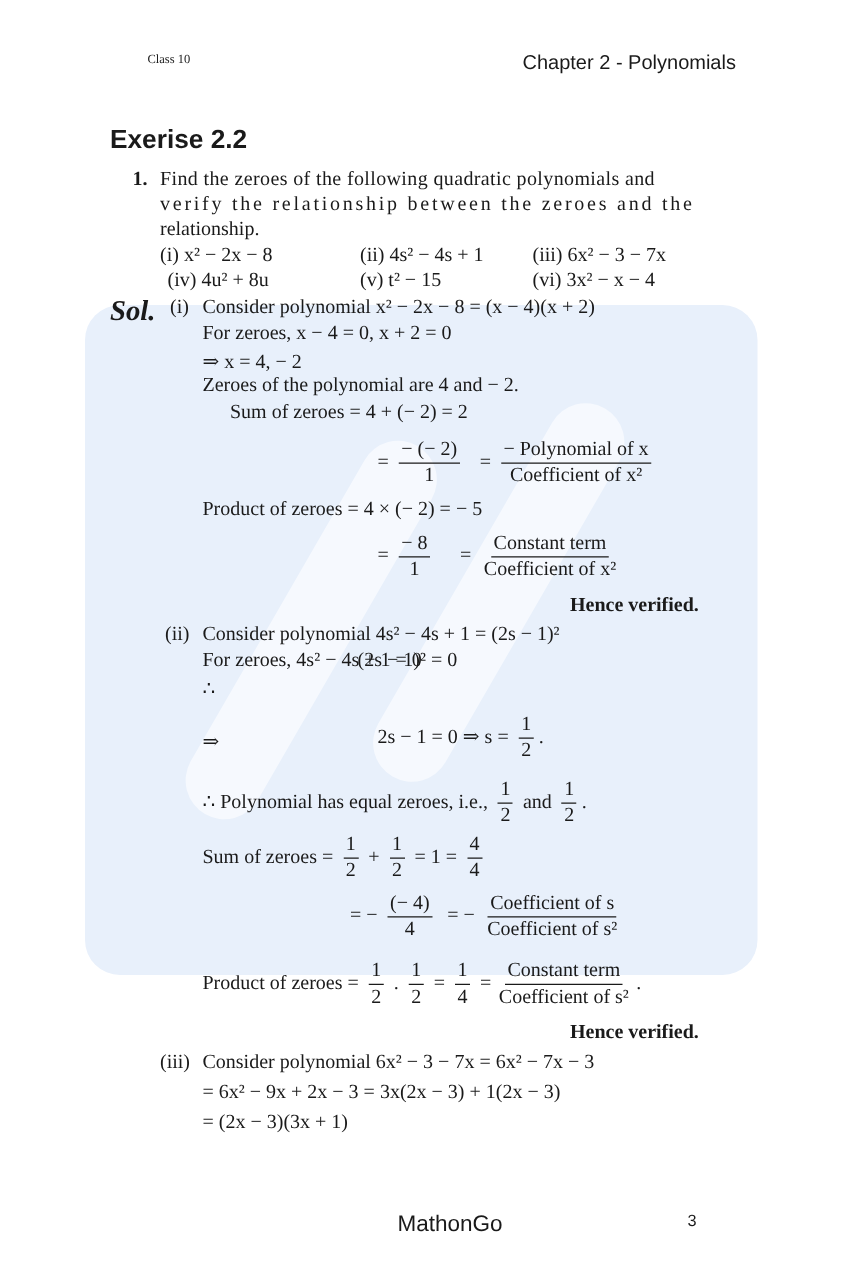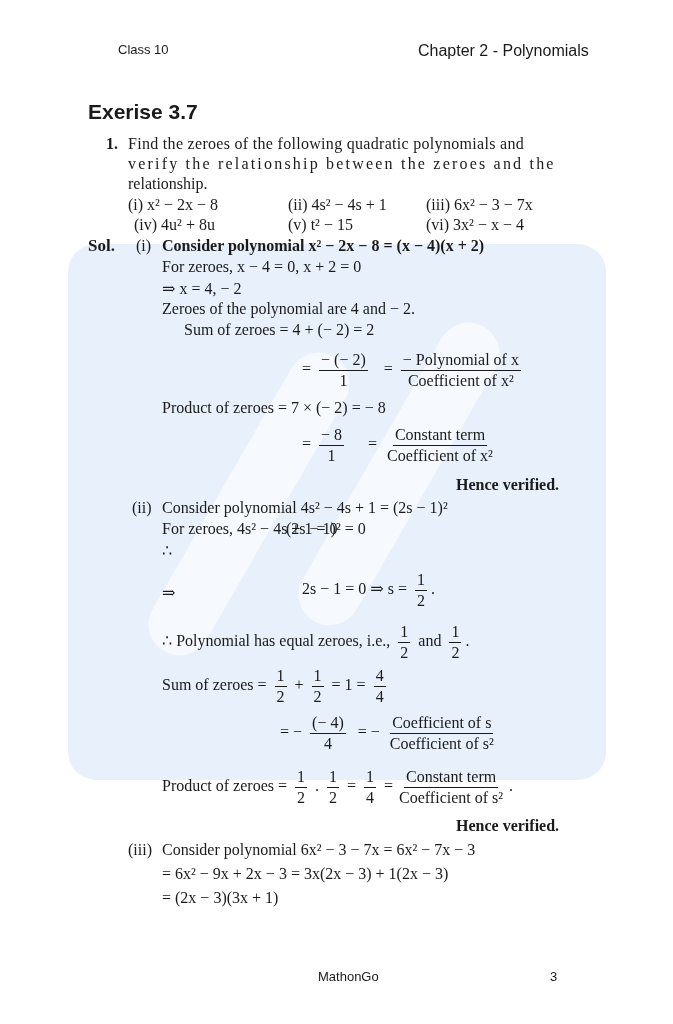--- a/index.html
+++ b/index.html
@@ -15,76 +15,76 @@
   
   .wm {
     left: 68px; top: 244px; width: 538px; height: 536px;
     background: #e8f0fb; border-radius: 28px;
   }
   .stripe {
     position: absolute; background: #f6f9fe; border-radius: 40px; width: 62px; height: 340px;
     transform: rotate(30deg); transform-origin: center;
   }
 
-  .header-left { left: 118px; top: 42px; font-size: 13px; }
+  .header-left { left: 118px; top: 42px; font-size: 10px; font-family: Liberation Serif, serif; }
   .header-right { left: 418px; top: 42px; font-size: 16px; }
   .title { left: 88px; top: 100px; font-size: 21px; font-weight: bold; }
 
   .line { position: absolute; white-space: nowrap; font-family: "Liberation Serif", "DejaVu Serif", serif; font-size: 16px; }
   .frac { display: inline-flex; flex-direction: column; align-items: center; vertical-align: middle; margin: 0 4px; }
   .frac .num { border-bottom: 1px solid #1a1a1a; padding: 0 2px; line-height: 20px; }
   .frac .den { padding: 0 2px; line-height: 20px; }
 
-  .footer-left { left: 318px; top: 969px; font-size: 13px; }
+  .footer-left { left: 318px; top: 969px; font-size: 18px; }
   .footer-right { left: 550px; top: 969px; font-size: 13px; }
 </style>
 </head>
 <body>
 
 <div class="abs wm">
   <div class="stripe" style="left:150px; top:90px;"></div>
   <div class="stripe" style="left:300px; top:60px;"></div>
 </div>
 
 <div class="abs sans header-left">Class 10</div>
 <div class="abs sans header-right">Chapter 2 - Polynomials</div>
 
-<div class="abs sans title">Exerise 3.7</div>
+<div class="abs sans title">Exerise 2.2</div>
 
 <div class="line b" style="left:106px; top:135px;">1.</div>
 <div class="line it" style="left:128px; top:135px; letter-spacing:0.3px;">Find the zeroes of the following quadratic polynomials and</div>
 <div class="line it" style="left:128px; top:155px; letter-spacing:2.2px;">verify the relationship between the zeroes and the</div>
 <div class="line it" style="left:128px; top:175px;">relationship.</div>
 
 <div class="line" style="left:128px; top:196px;"><span class="it">(i)</span> <span class="it">x² − 2x − 8</span></div>
 <div class="line" style="left:288px; top:196px;"><span class="it">(ii)</span> <span class="it">4s² − 4s + 1</span></div>
 <div class="line" style="left:426px; top:196px;"><span class="it">(iii)</span> <span class="it">6x² − 3 − 7x</span></div>
 <div class="line" style="left:134px; top:216px;"><span class="it">(iv)</span> <span class="it">4u² + 8u</span></div>
 <div class="line" style="left:288px; top:216px;"><span class="it">(v)</span> <span class="it">t² − 15</span></div>
 <div class="line" style="left:426px; top:216px;"><span class="it">(vi)</span> <span class="it">3x² − x − 4</span></div>
 
-<div class="line b" style="left:88px; top:236px; font-size:17px;">Sol.</div>
+<div class="line b" style="left:88px; top:236px; font-size:23px;font-style:italic;">Sol.</div>
 <div class="line it" style="left:136px; top:237px;">(i)</div>
-<div class="line" style="left:162px; top:237px;font-weight:bold;">Consider polynomial x² − 2x − 8 = (x − 4)(x + 2)</div>
+<div class="line" style="left:162px; top:237px;">Consider polynomial x² − 2x − 8 = (x − 4)(x + 2)</div>
 <div class="line" style="left:162px; top:258px;">For zeroes, x − 4 = 0, x + 2 = 0</div>
 <div class="line" style="left:162px; top:279px;">⇒  x = 4, − 2</div>
 <div class="line" style="left:162px; top:300px;font-family:Liberation Serif, serif;">Zeroes of the polynomial are 4 and − 2.</div>
 <div class="line" style="left:184px; top:321px;text-align:center;">Sum of zeroes  = 4 + (− 2)  = 2</div>
 
 <div class="line" style="left:302px; top:350px;">
   = <span class="frac">
       <span class="num">− (− 2)</span>
       <span class="den">1</span>
     </span>
   &nbsp;&nbsp;= <span class="frac">
       <span class="num">− Polynomial of x</span>
       <span class="den">Coefficient of x²</span>
     </span>
 </div>
-<div class="line" style="left:162px; top:399px;">Product of zeroes = 7 × (− 2)  = − 8</div>
+<div class="line" style="left:162px; top:399px;">Product of zeroes = 4 × (− 2)  = − 5</div>
 <div class="line" style="left:302px; top:425px;">
   = <span class="frac">
       <span class="num">− 8</span>
       <span class="den">1</span>
     </span>
   &nbsp;&nbsp;&nbsp;&nbsp;= <span class="frac">
       <span class="num">Constant term</span>
       <span class="den">Coefficient of x²</span>
     </span>
 </div>

